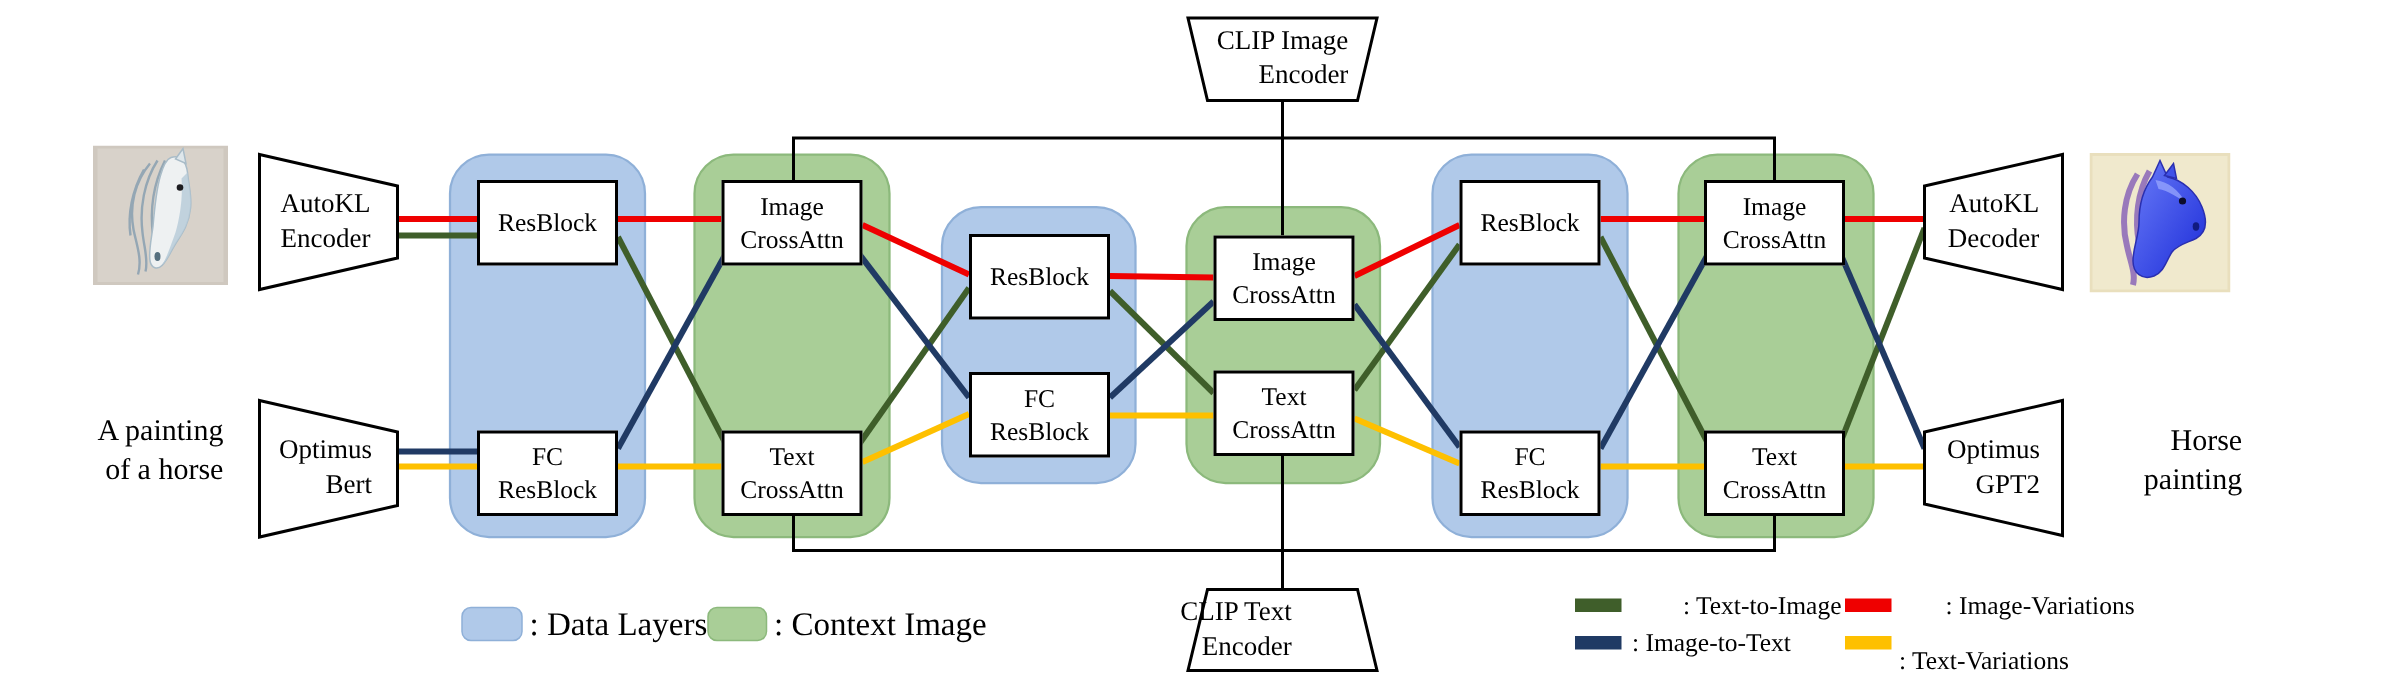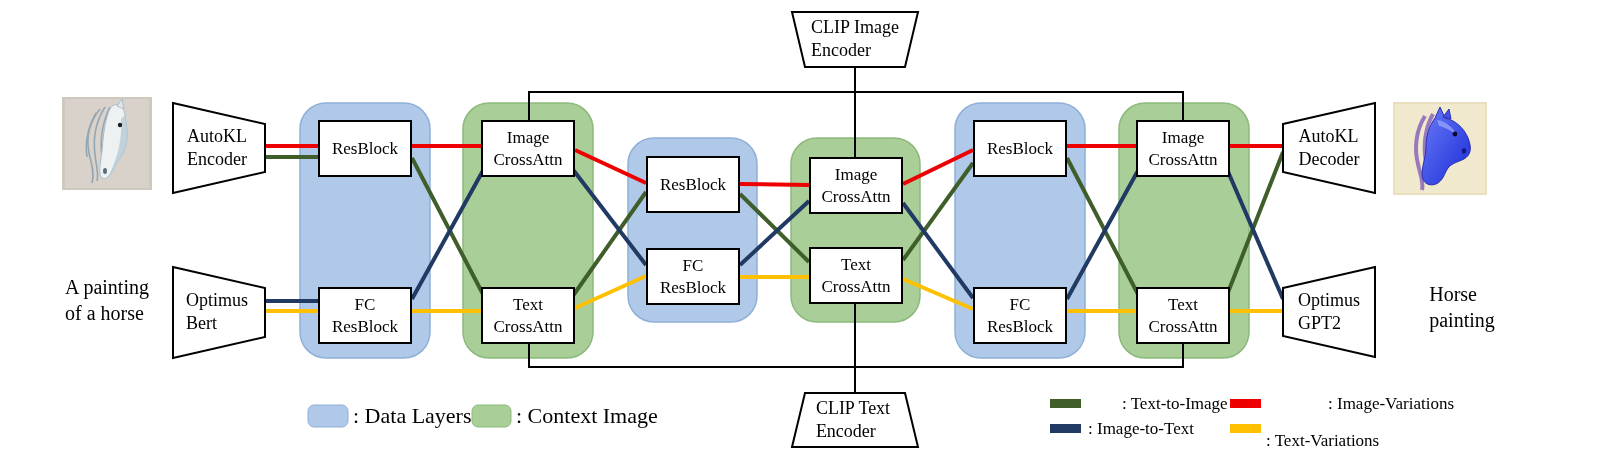--- a/index.html
+++ b/index.html
@@ -9,21 +9,21 @@
   }
   svg.layer{position:absolute;left:0;top:0;z-index:1;}
   .imgwrap{position:absolute;z-index:2;}
   .box{
     position:absolute;z-index:3;box-sizing:border-box;background:#ffffff;border:2px solid #000;
     display:flex;align-items:center;justify-content:center;text-align:center;
     white-space:pre-line;font-size:17px;line-height:1.28;
   }
   .lbl{
     position:absolute;z-index:4;transform:translate(-50%,-50%);
-    text-align:left;white-space:pre-line;line-height:1.3;
+    text-align:right;white-space:pre-line;line-height:1.3;
   }
   .trap-lbl{font-size:18px;}
   .io-lbl{font-size:20px;}
   .legend-lbl{position:absolute;z-index:4;display:flex;align-items:center;white-space:pre;}
   .legend-left{font-size:22px;height:22px;}
   .legend-right{font-size:17px;height:18px;}
   .container-rect{stroke-width:1.5;}
   .c-blue{stroke:#8fb0d8;}
   .c-green{stroke:#8cb97c;}
   .flow{fill:none;stroke-width:4;stroke-linecap:butt;}
@@ -166,32 +166,32 @@
 CrossAttn</div>
   <div class="box" style="left:1136px;top:287px;width:94px;height:57px">Text
 CrossAttn</div>
 
   <div class="lbl trap-lbl" style="left:217px;top:148px">AutoKL
 Encoder</div>
   <div class="lbl trap-lbl" style="left:217px;top:312px">Optimus
 Bert</div>
   <div class="lbl trap-lbl" style="left:855px;top:39px">CLIP Image
 Encoder</div>
-  <div class="lbl trap-lbl" style="left:853px;top:420px">CLIP Text
+  <div class="lbl trap-lbl" style="left:824px;top:420px">CLIP Text
 Encoder</div>
   <div class="lbl trap-lbl" style="left:1329px;top:148px">AutoKL
 Decoder</div>
   <div class="lbl trap-lbl" style="left:1329px;top:312px">Optimus
 GPT2</div>
 
   <div class="lbl io-lbl" style="left:107px;top:300px">A painting
 of a horse</div>
   <div class="lbl io-lbl" style="left:1462px;top:307px">Horse
 painting</div>
 
   <div class="legend-lbl legend-left" style="left:353px;top:405px">: Data Layers</div>
   <div class="legend-lbl legend-left" style="left:516px;top:405px">: Context Image</div>
   <div class="legend-lbl legend-right" style="left:1122px;top:395px">: Text-to-Image</div>
   <div class="legend-lbl legend-right" style="left:1088px;top:420px">: Image-to-Text</div>
-  <div class="legend-lbl legend-right" style="left:1328px;top:395px">: Image-Variations</div>
+  <div class="legend-lbl legend-right" style="left:1297px;top:395px">: Image-Variations</div>
   <div class="legend-lbl legend-right" style="left:1266px;top:432px">: Text-Variations</div>
 
 </div>
 
 </body></html>

